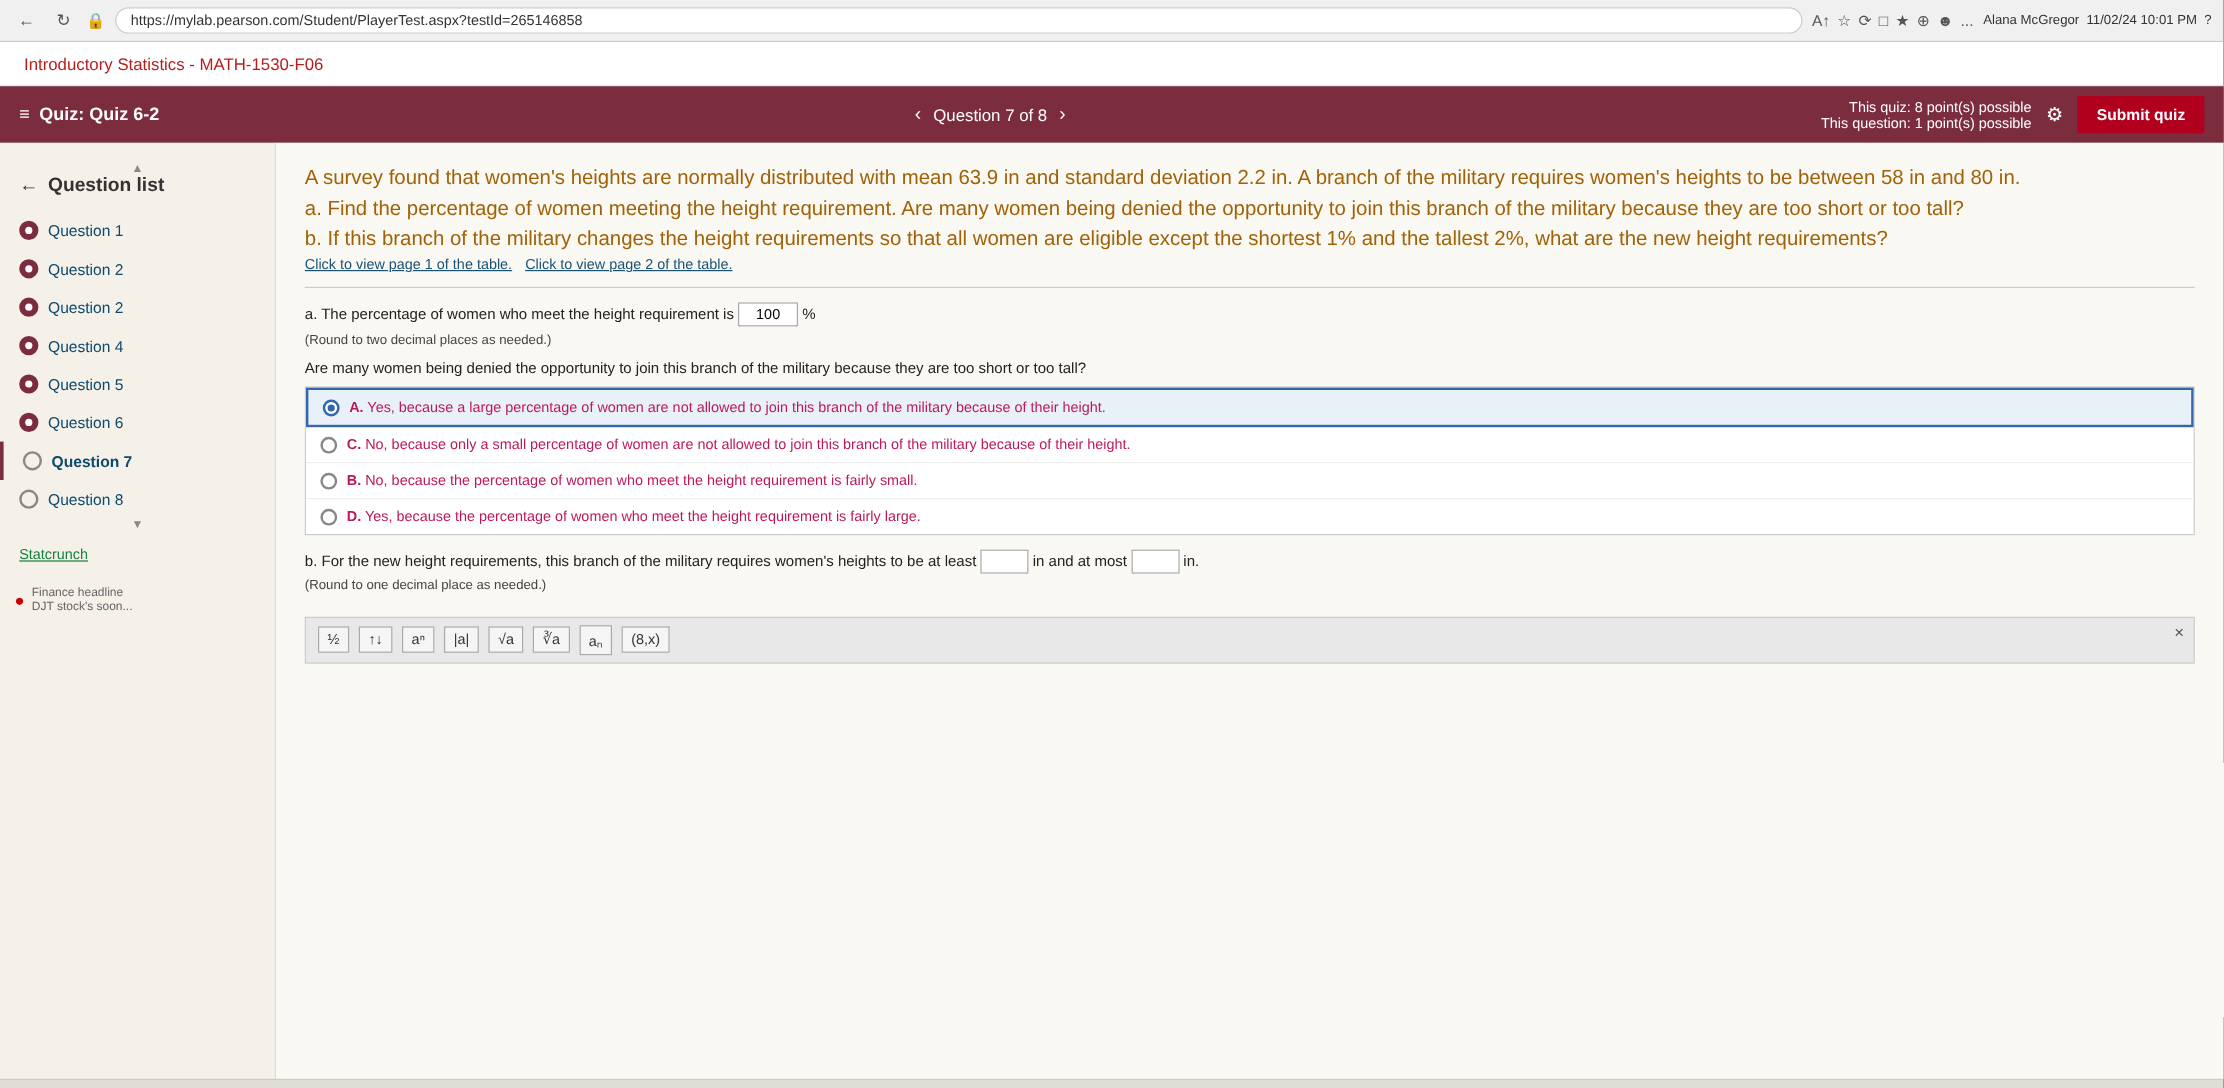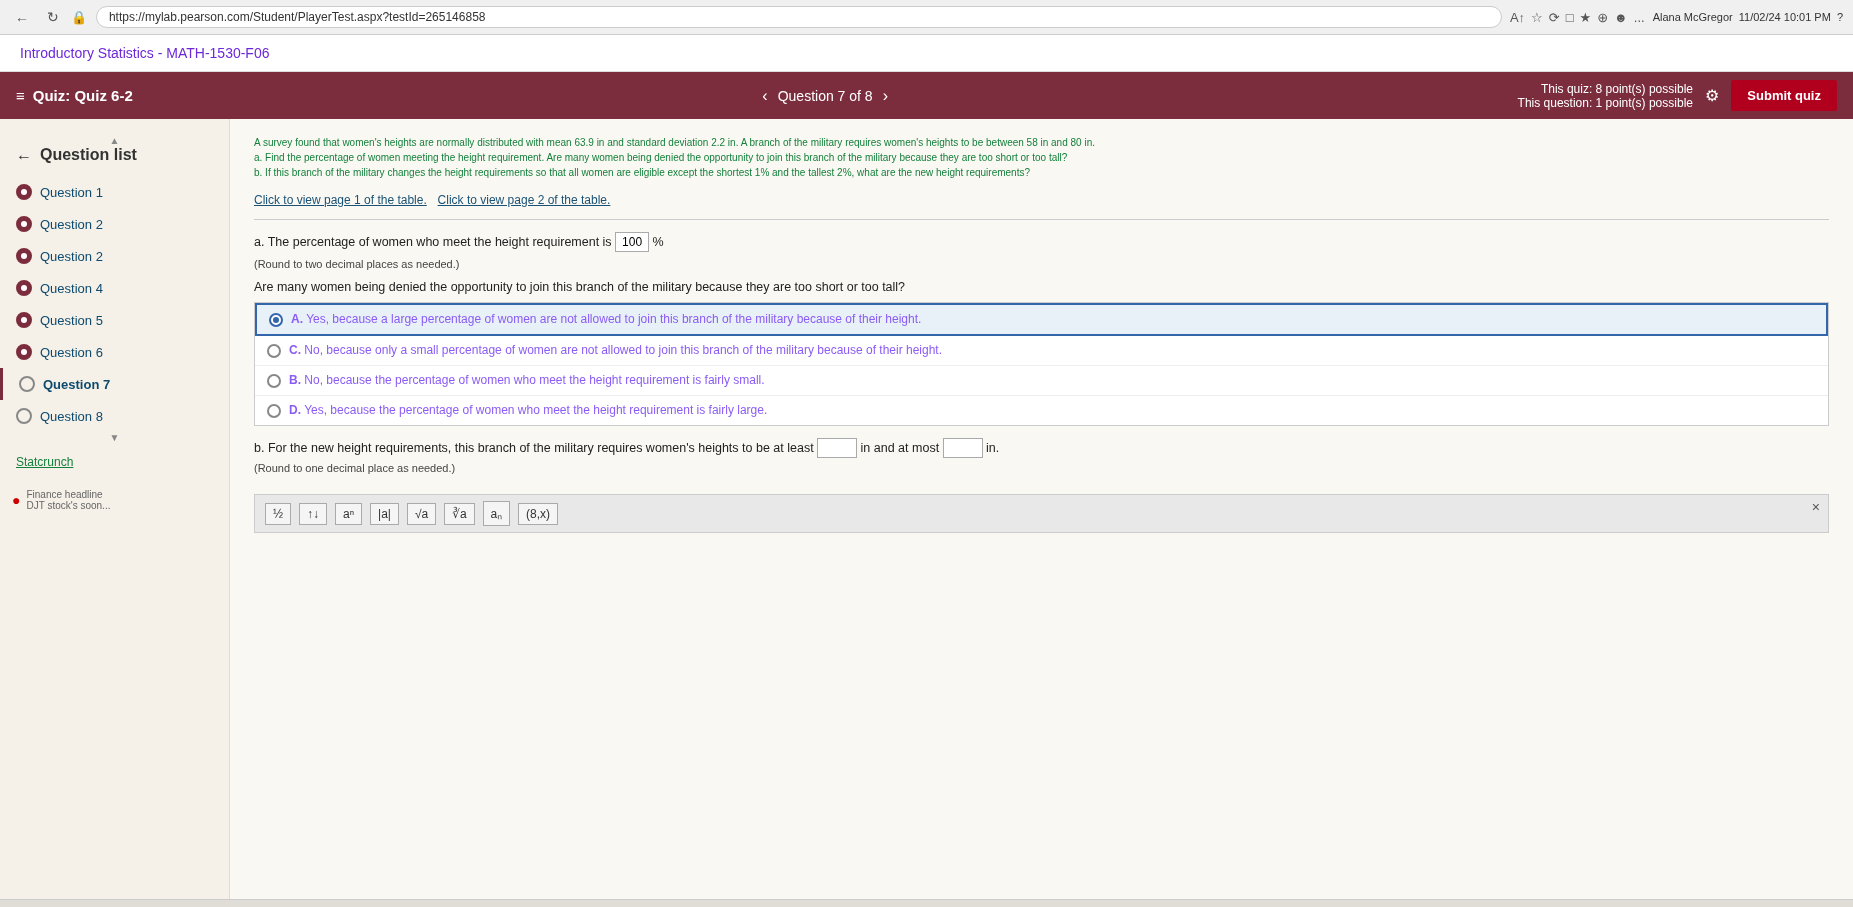--- a/index.html
+++ b/index.html
@@ -44,21 +44,21 @@
       font-size: 11px;
       color: #333;
     }
 
     
     .app-header {
       background: white;
       padding: 10px 20px;
       border-bottom: 1px solid #ddd;
       font-size: 14px;
-      color: #6d28d9;
+      color: #b91c1c;
       font-weight: 500;
     }
 
     
     .quiz-header {
       background: #7b2d3e;
       color: white;
       display: flex;
       align-items: center;
       padding: 8px 16px;
@@ -174,40 +174,40 @@
     }
 
     
     .content-area {
       flex: 1;
       background: #faf8f2;
       padding: 16px 24px;
       overflow-y: auto;
     }
     .question-text {
-      font-size: 10px;
-      color: #15803d;
+      font-size: 17px;
+      color: #a16207;
       line-height: 1.5;
-      margin-bottom: 12px;
+      margin-bottom: 0;
     }
     .table-link {
       color: #1a5276;
       text-decoration: underline;
       cursor: pointer;
       font-size: 12px;
     }
     .divider-line {
       border: none;
       border-top: 1px solid #ccc;
       margin: 12px 0;
     }
     .inline-input {
       border: 1px solid #aaa;
       background: white;
-      width: 34px;
+      width: 50px;
       padding: 2px 4px;
       font-size: 12px;
       text-align: center;
     }
     .part-note {
       font-size: 11px;
       color: #444;
       margin-bottom: 10px;
     }
     .sub-question {
@@ -221,21 +221,21 @@
       border: 1px solid #ccc;
       background: white;
       margin-bottom: 12px;
     }
     .radio-option {
       display: flex;
       align-items: flex-start;
       gap: 8px;
       padding: 7px 12px;
       font-size: 12px;
-      color: #8b5cf6;
+      color: #be185d;
       border-bottom: 1px solid #eee;
     }
     .radio-option:last-child { border-bottom: none; }
     .radio-option.selected {
       background: #e8f0f8;
       border: 2px solid #3366aa;
     }
     .radio-dot {
       width: 14px;
       height: 14px;

